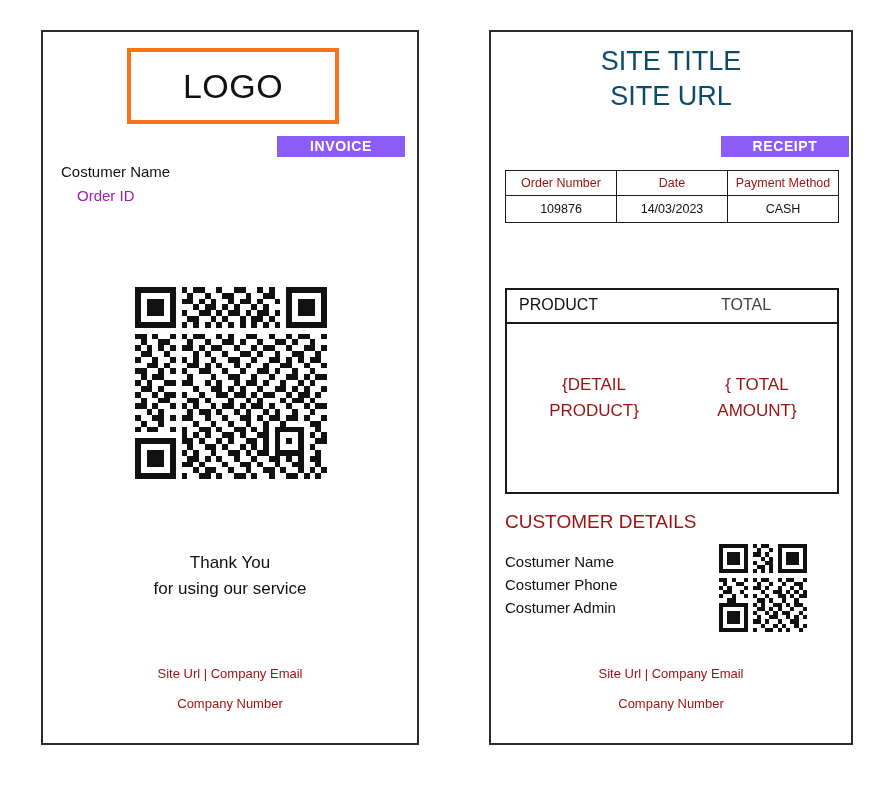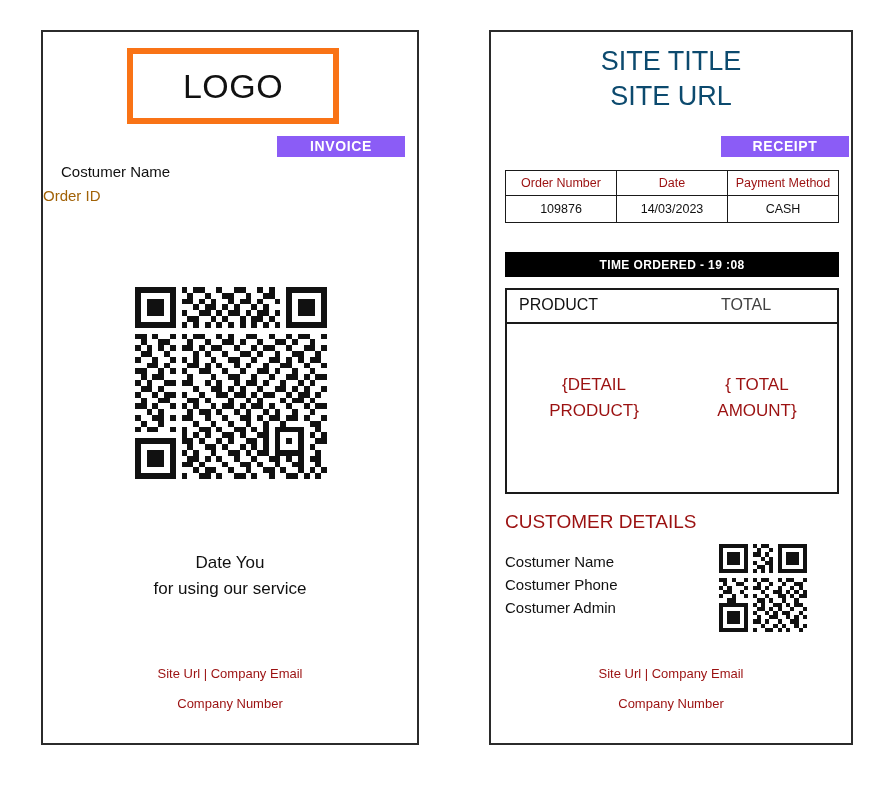--- a/index.html
+++ b/index.html
@@ -38,21 +38,21 @@
     width: 364px;
     height: 715px;
   }
   
   .logo-box {
     position: absolute;
     left: 84px;
     top: 16px;
     width: 212px;
     height: 76px;
-    border: 6px solid #f97316;
+    border: 4px solid #f97316;
     box-sizing: border-box;
     display: flex;
     align-items: center;
     justify-content: center;
   }
   .logo-text {
     font-size: 34px;
     letter-spacing: 0.5px;
     color: #111;
   }
@@ -80,24 +80,24 @@
   }
   .cust-name-left {
     position: absolute;
     left: 18px;
     top: 131px;
     font-size: 15px;
     color: #111;
   }
   .order-id-left {
     position: absolute;
-    left: 0;
+    left: 34px;
     top: 155px;
     font-size: 15px;
-    color: #a16207;
+    color: #a21caf;
   }
   .qr-big {
     position: absolute;
     left: 92px;
     top: 255px;
     width: 192px;
     height: 192px;
   }
   .thanks {
     position: absolute;
@@ -580,21 +580,21 @@
             <rect x="20" y="32" width="1" height="1"></rect>
             <rect x="23" y="32" width="1" height="1"></rect>
             <rect x="26" y="32" width="2" height="1"></rect>
             <rect x="29" y="32" width="1" height="1"></rect>
             <rect x="31" y="32" width="1" height="1"></rect>
         </g>
       </svg>
     </div>
 
     <div class="thanks">
-      <div>Date You</div>
+      <div>Thank You</div>
       <div>for using our service</div>
     </div>
 
     <div class="footer-red" id="invoice-footer">
       <div>Site Url  | Company Email</div>
       <div>Company Number</div>
     </div>
   </div>
 
   <div class="card" id="receipt-card">
@@ -614,21 +614,20 @@
         <td>Payment Method</td>
       </tr>
       <tr class="values">
         <td>109876</td>
         <td>14/03/2023</td>
         <td>CASH</td>
       </tr>
     </tbody>
       </table>
 
-    <div class="time-bar">TIME ORDERED - 19 :08</div>
 
     <div class="product-box">
       <div class="product-head">
         <span class="ph-left">PRODUCT</span>
         <span class="ph-right">TOTAL</span>
       </div>
       <div class="product-body">
         <div class="pb-left">
           <div>{DETAIL</div>
           <div>PRODUCT}</div>

